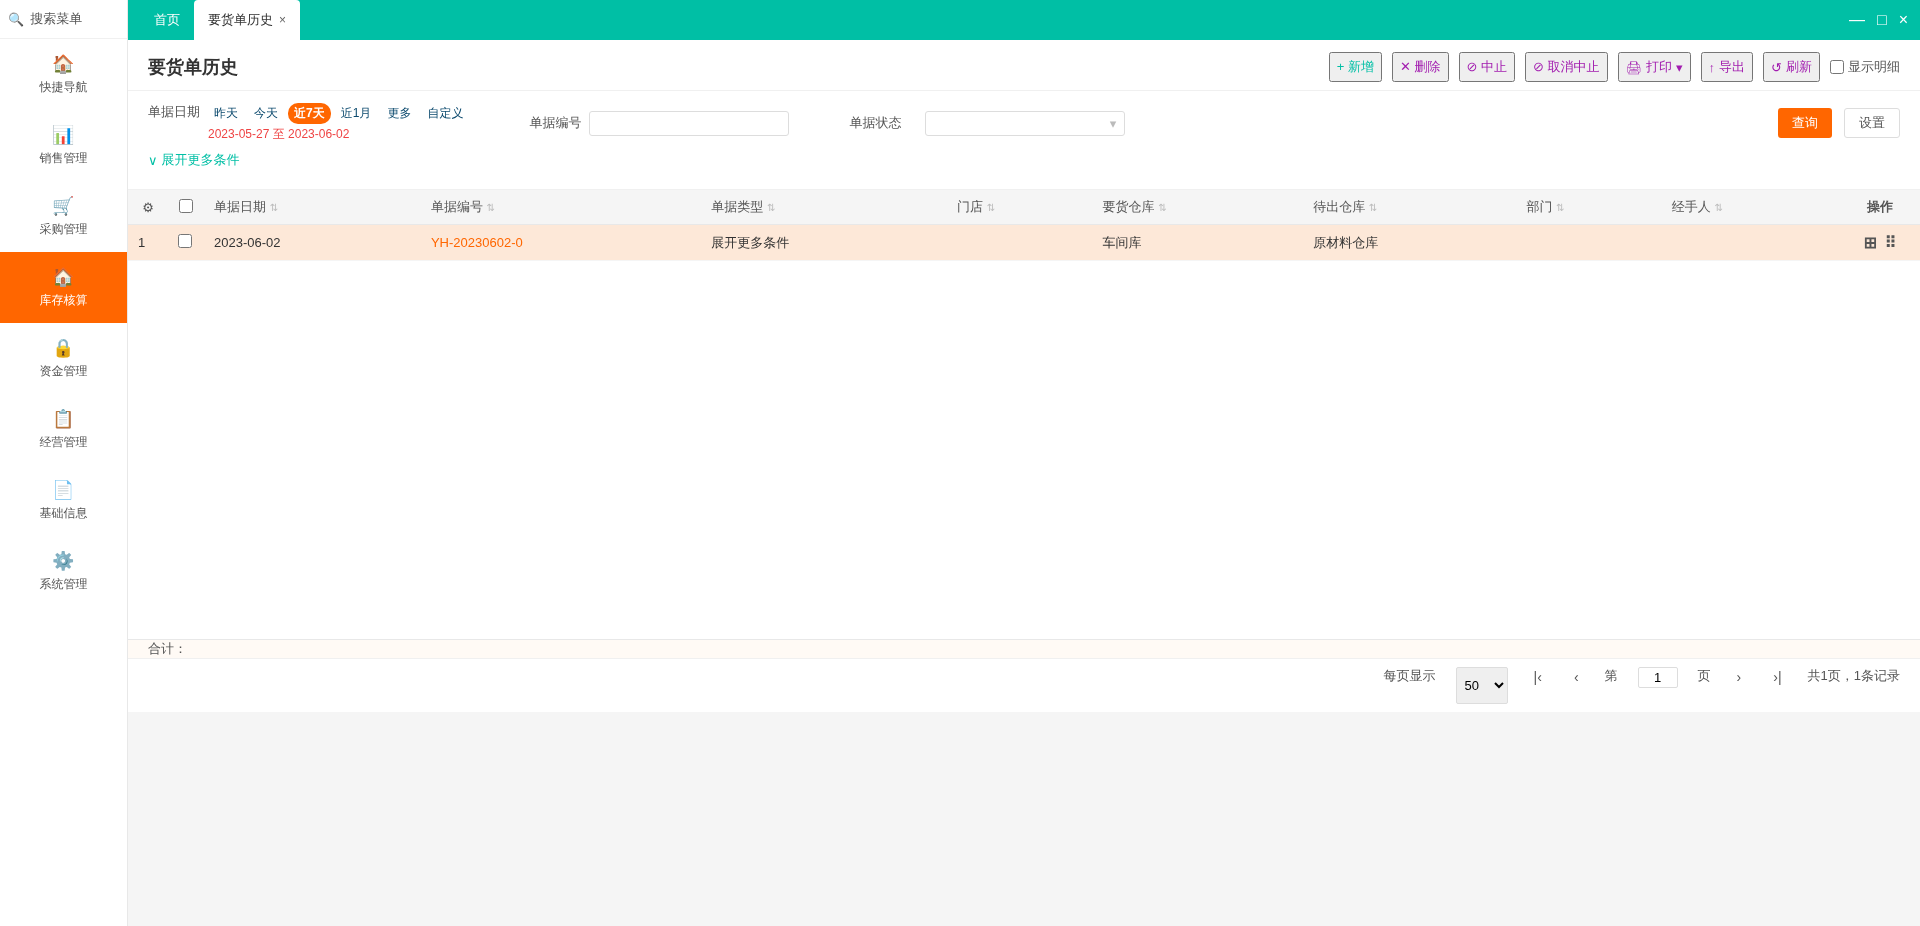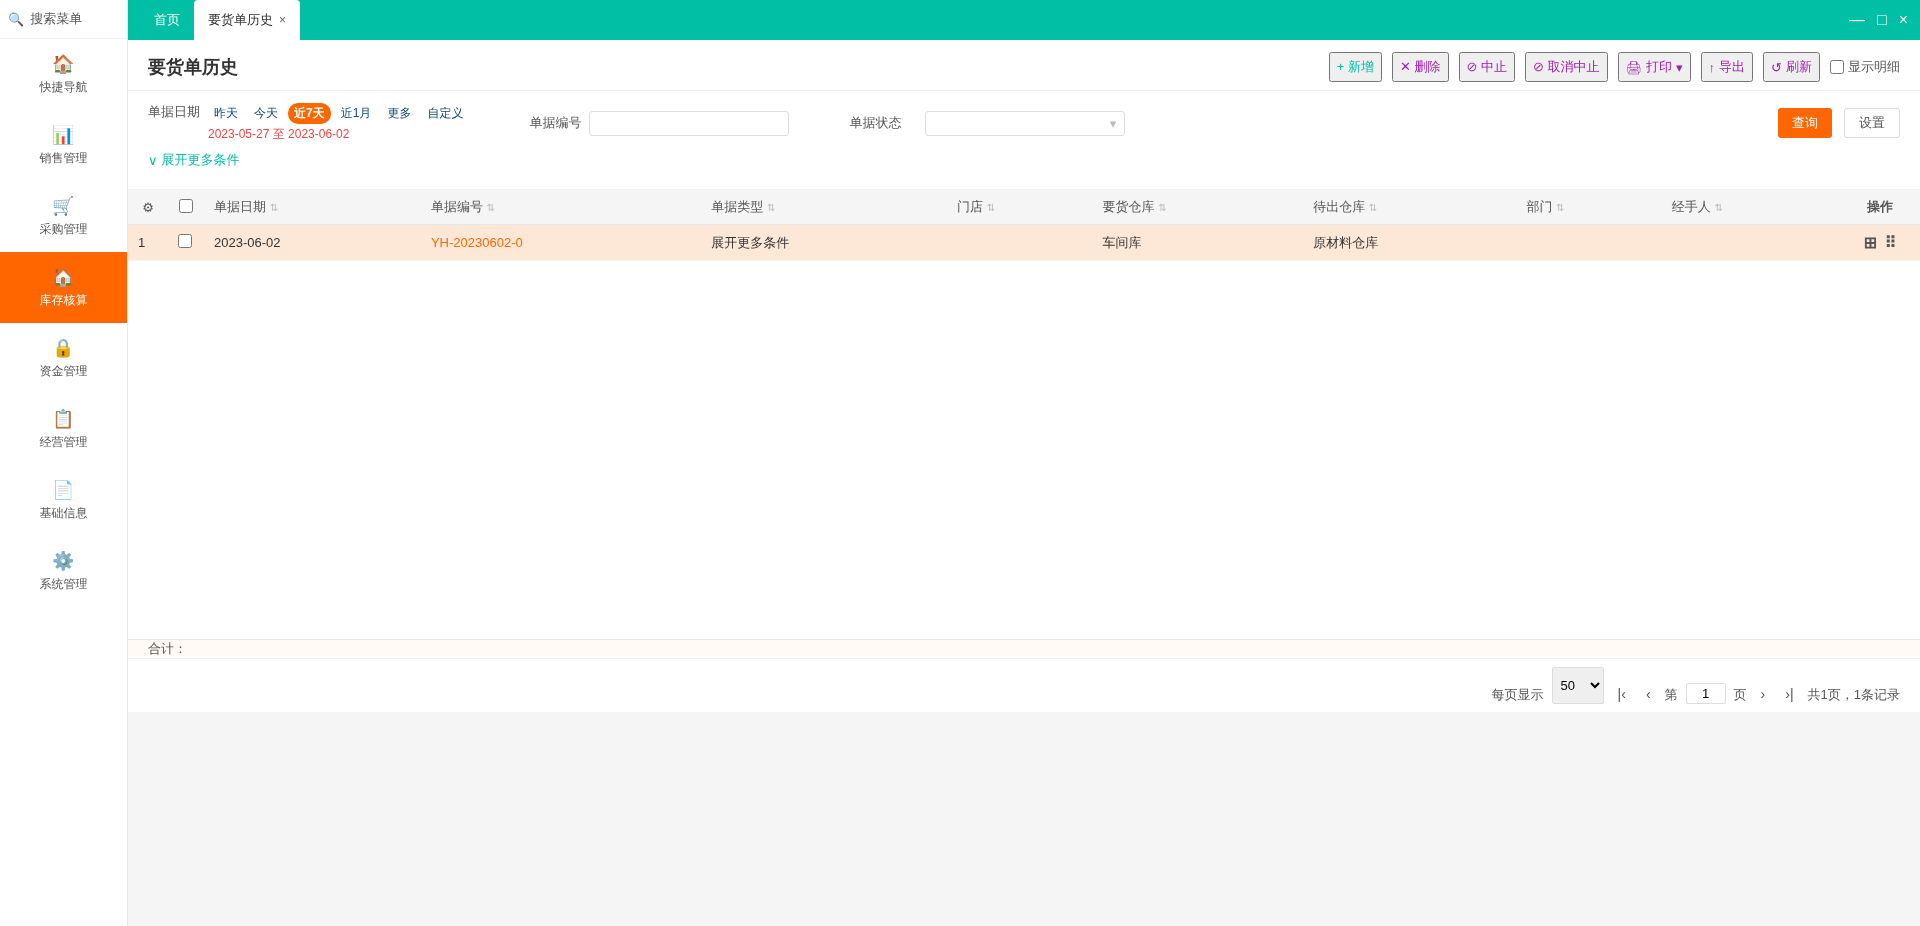--- a/index.html
+++ b/index.html
@@ -59,21 +59,21 @@
     .col-settings { width: 40px; text-align: center; }
     .col-check { width: 36px; text-align: center; }
     .col-ops { width: 80px; text-align: center; font-weight: bold; }
     .sort-icon { color: #bbb; font-size: 10px; }
     .op-icon { font-size: 16px; color: #555; cursor: pointer; margin: 0 2px; }
 
     
     .sum-row { background: #fffaf5; padding: 0 20px; border-top: 1px solid #e8e8e8; font-size: 13px; color: #555; flex-shrink: 0; }
 
     
-    .pagination { padding: 8px 20px; display: flex; align-items: flex-end; justify-content: flex-end; gap: 8px; font-size: 13px; color: #555; border-top: 1px solid #f0f0f0; flex-shrink: 0; background: #fff; }
+    .pagination { padding: 8px 20px; display: flex; align-items: flex-start; justify-content: flex-end; gap: 20px; font-size: 13px; color: #555; border-top: 1px solid #f0f0f0; flex-shrink: 0; background: #fff; }
     .pagination select { border: 1px solid #ddd; padding: 9px 4px; font-size: 13px; border-radius: 2px; }
     .page-btn { padding: 2px 6px; cursor: pointer; color: #555; border: none; background: none; font-size: 14px; }
     .page-input { border: 1px solid #ddd; width: 40px; text-align: center; padding: 2px 4px; border-radius: 2px; font-size: 13px; }
 
     
     input[type="checkbox"] { width: 14px; height: 14px; cursor: pointer; }
   </style>
 </head>
 <body>
 

